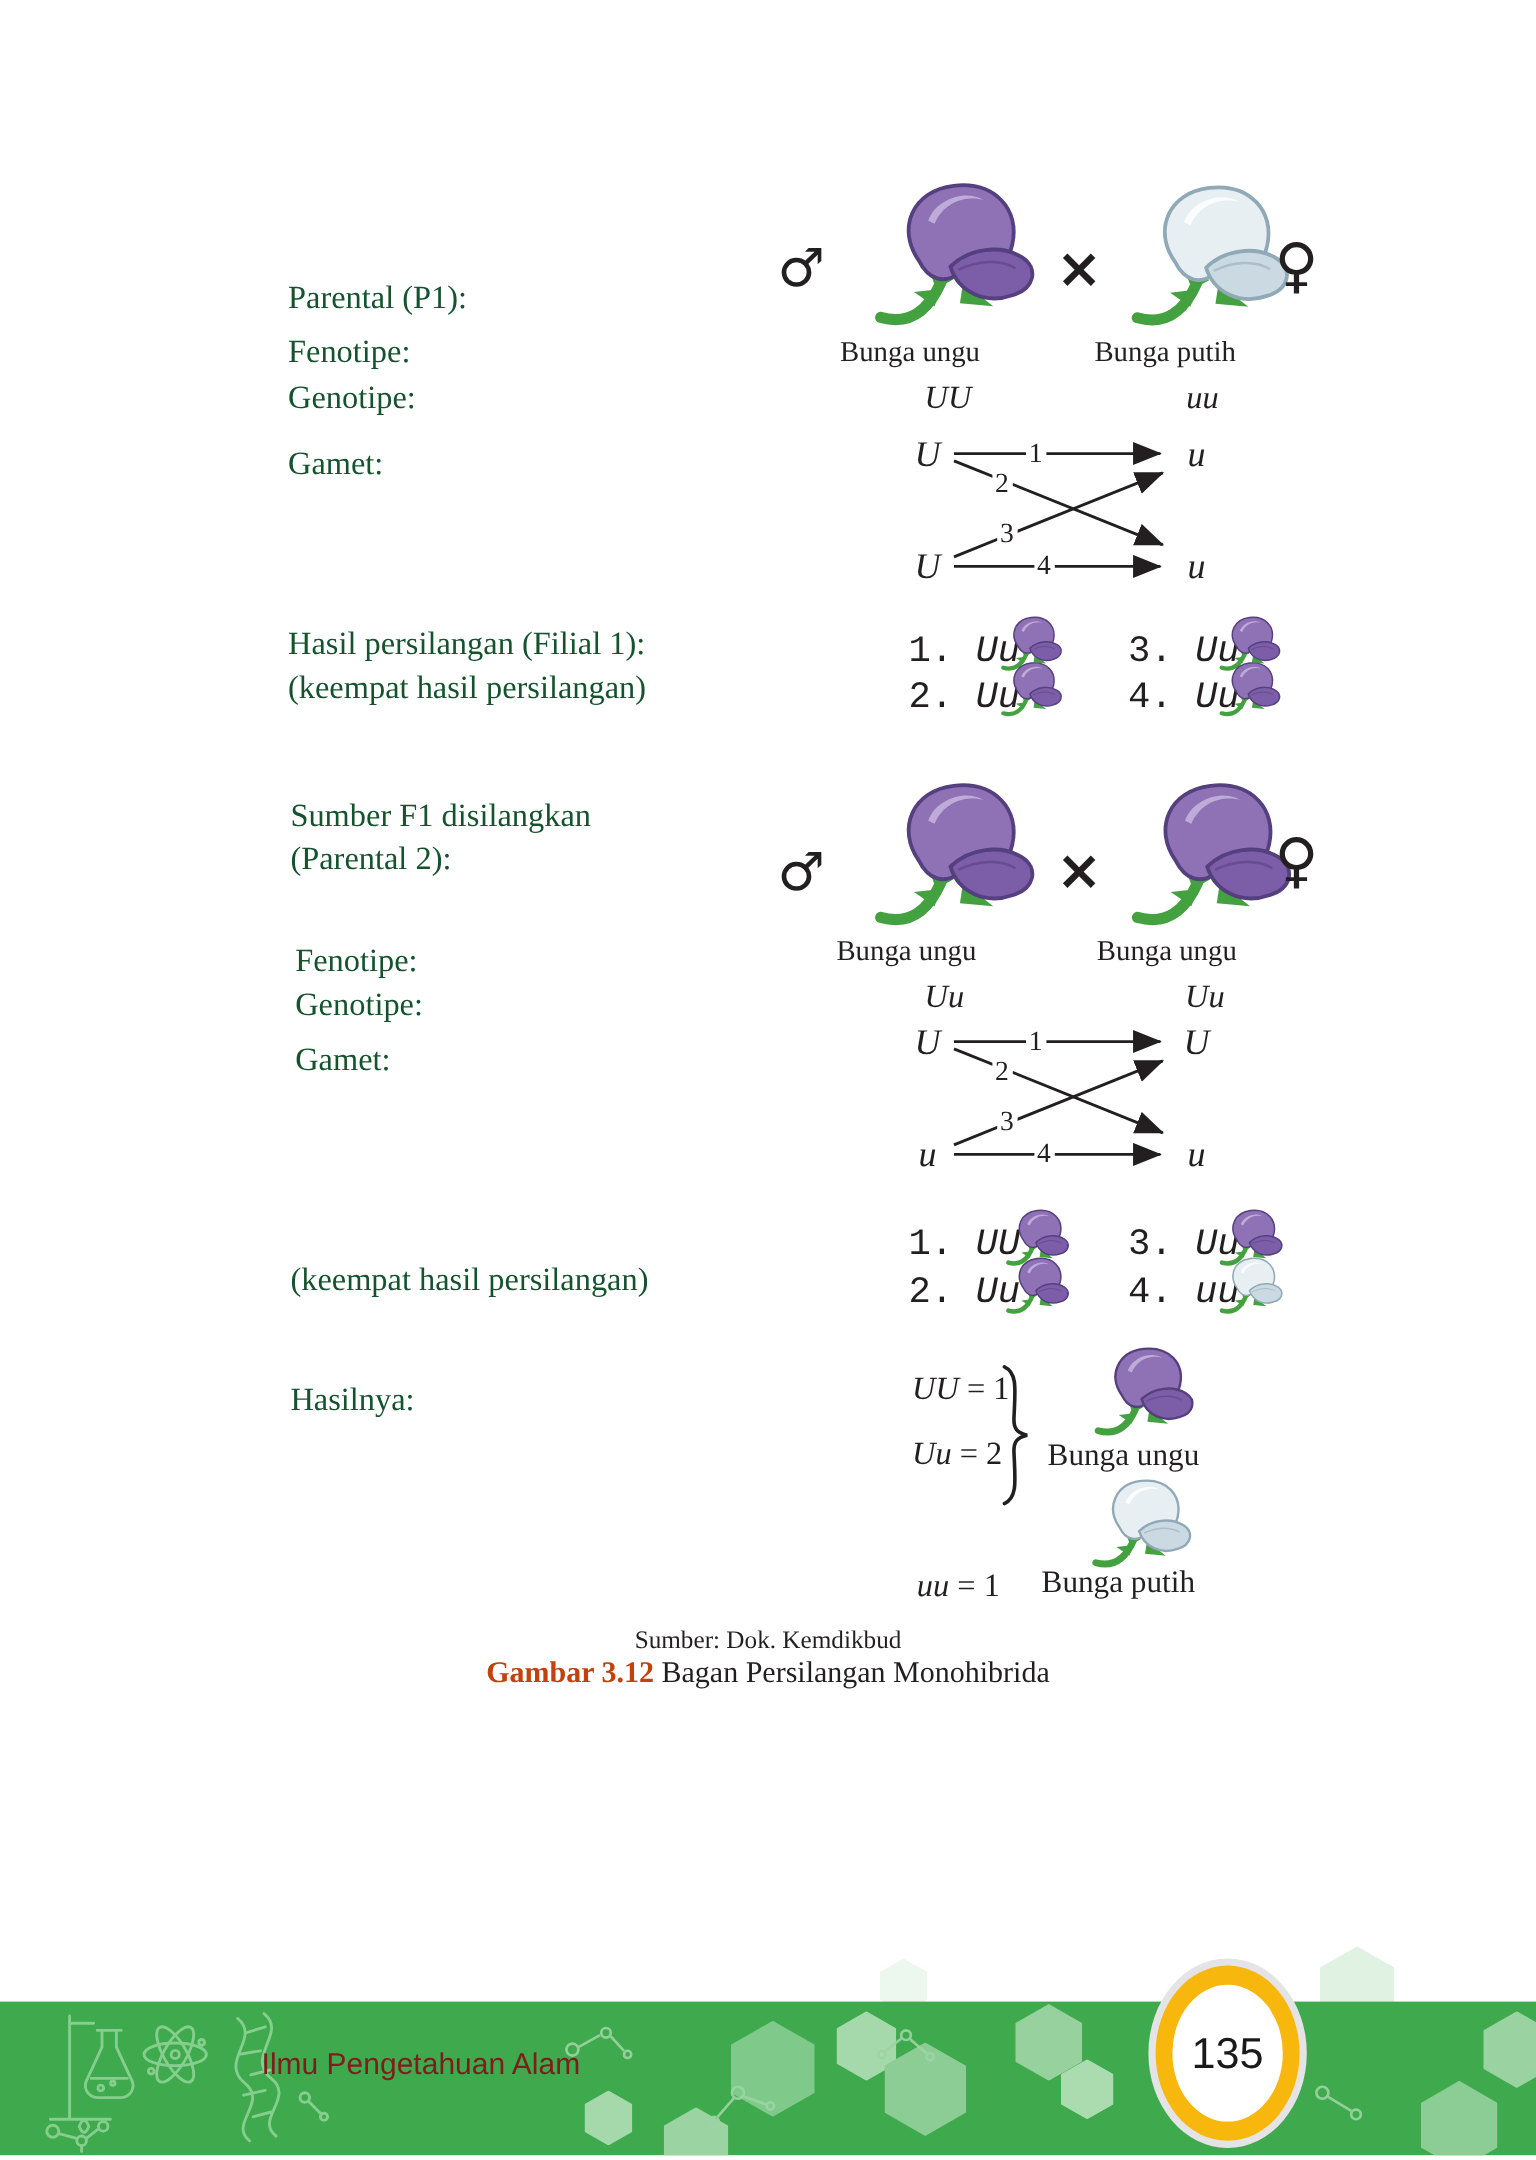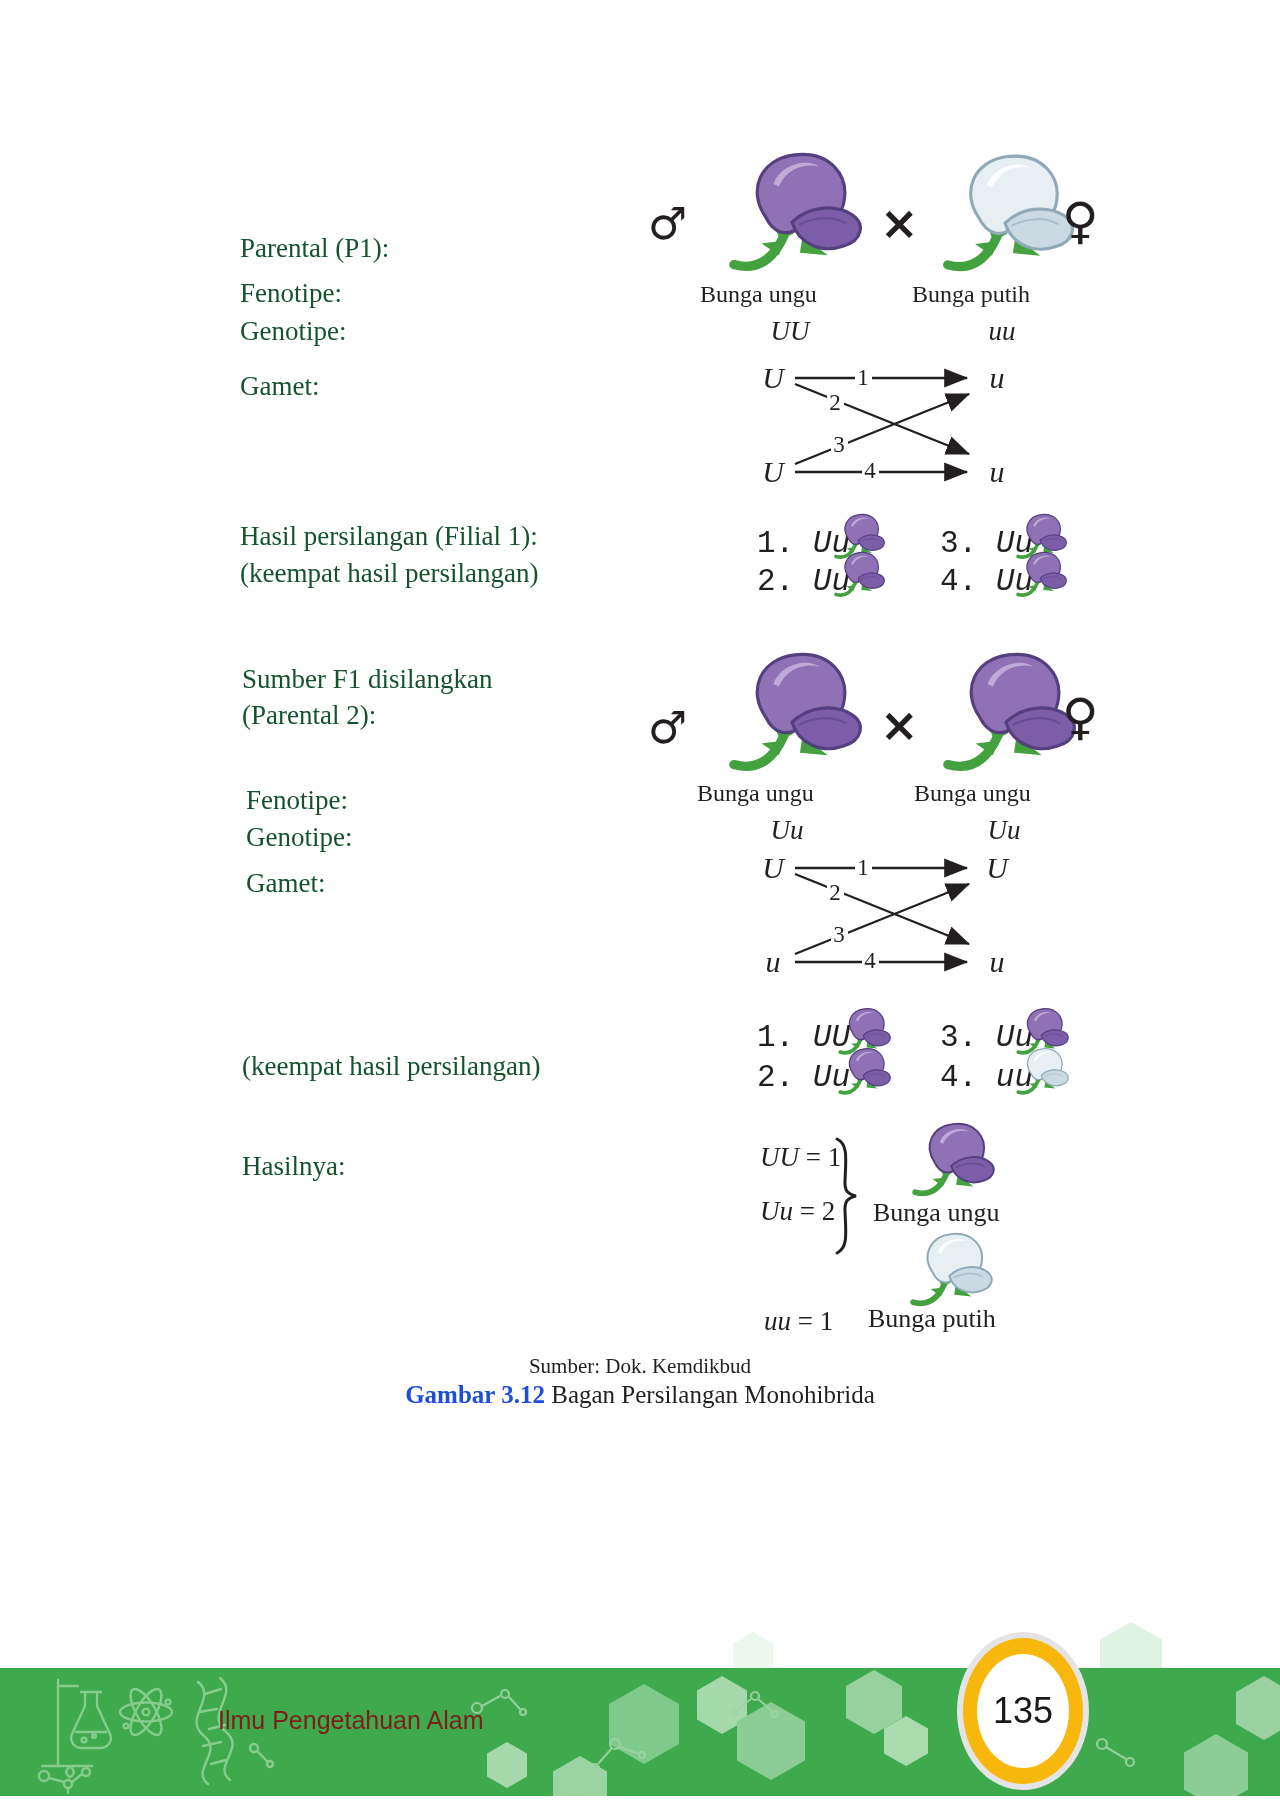--- a/index.html
+++ b/index.html
@@ -17,21 +17,21 @@
   .flower{position:absolute;}
   .flower--purple{--p1:#8F71B5;--p2:#7C5DA7;--hl:#BFABD8;--ol:#55407F;--stem:#44A13F;}
   .flower--white{--p1:#E8EFF3;--p2:#CBDAE2;--hl:#FAFCFD;--ol:#90A9B7;--stem:#44A13F;}
   .gamsvg{position:absolute;}
   .gamsvg text{font-family:"Liberation Serif", serif;fill:#231F20;}
   .gam-letter{font-style:italic;font-size:30px;}
   .gam-num{font-size:23px;}
   .caption{position:absolute;left:0;right:0;text-align:center;}
   .cap-src{font-size:21px;text-align:center;}
   .cap-line{font-size:25px;}
-  .cap-label{font-weight:bold;color:#1d4ed8;}
+  .cap-label{font-weight:bold;color:#c2410c;}
   .band{position:absolute;left:0;top:1668px;width:1280px;height:128px;background:#3FA94D;overflow:hidden;}
   .hex{position:absolute;clip-path:polygon(50% 0,100% 25%,100% 75%,50% 100%,0 75%,0 25%);}
   .footer-title{position:absolute;left:218px;top:1706px;font-family:"Liberation Sans", sans-serif;
                 font-size:25px;color:#7f1d1d;}
   .halo{position:absolute;left:957px;top:1632px;width:132px;height:158px;border-radius:50%;background:#E4E4E6;}
   .ring{position:absolute;left:963px;top:1638px;width:120px;height:146px;border-radius:50%;background:#F7B70C;}
   .inner{position:absolute;left:977px;top:1654px;width:92px;height:114px;border-radius:50%;background:#ffffff;
          display:flex;align-items:center;justify-content:center;
          font-family:"Liberation Sans", sans-serif;font-size:36px;color:#1a1a1a;}
   .brace{position:absolute;}

